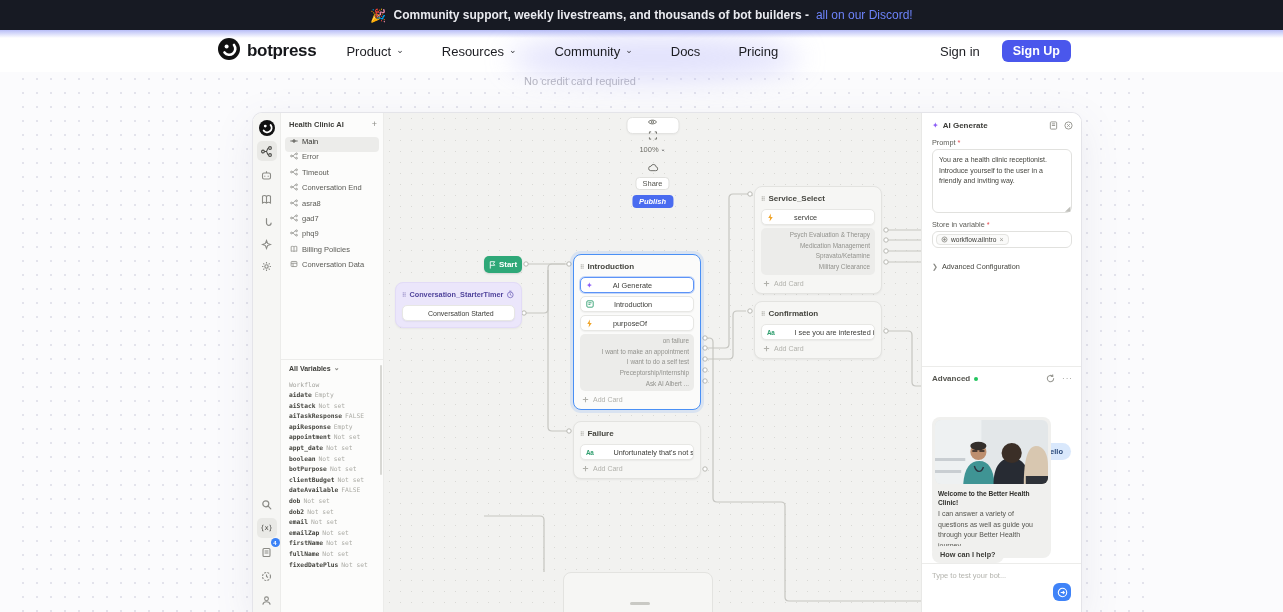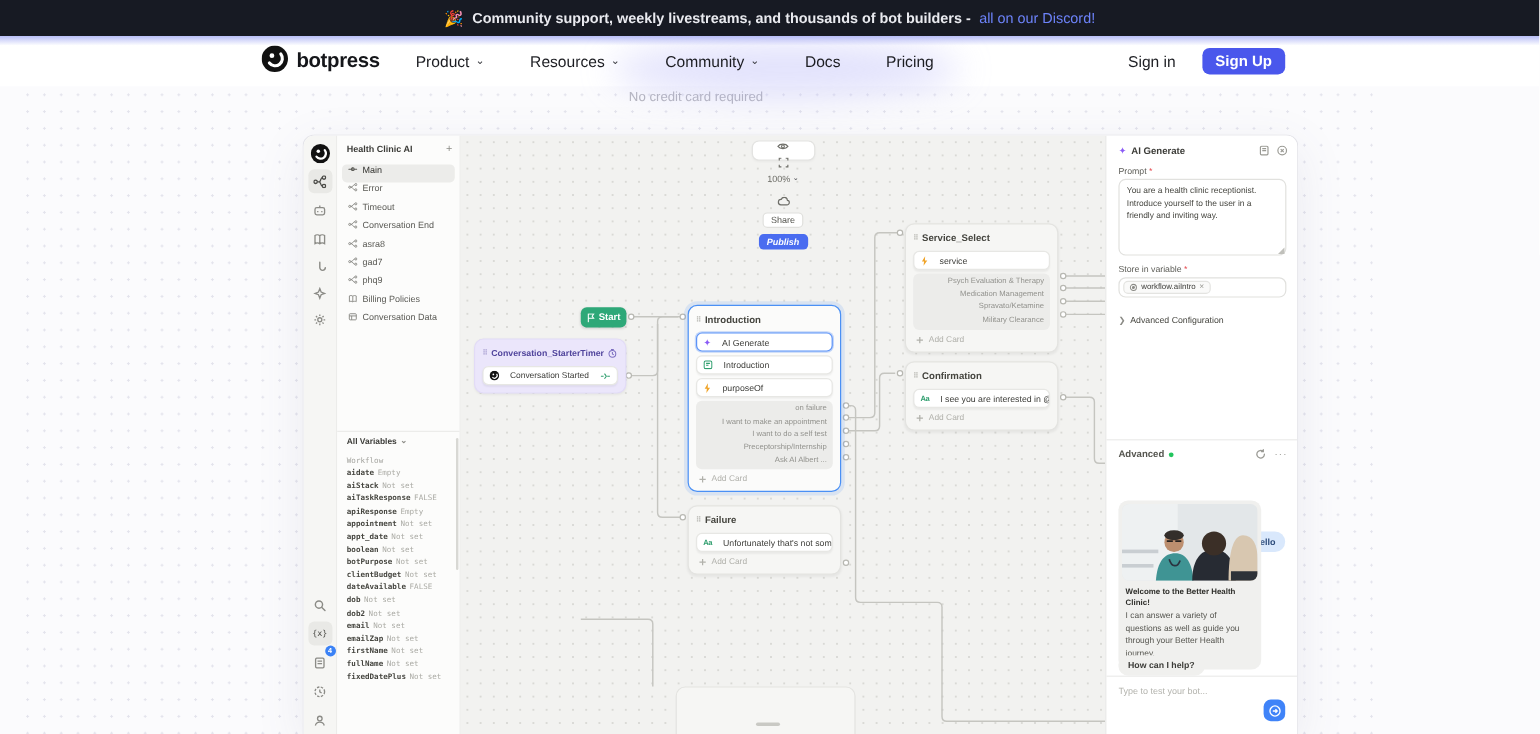--- a/index.html
+++ b/index.html
@@ -83,21 +83,21 @@
   .tb-sep { width:1px; height:10px; background:#e5e5e2; }
   .tb-btn { cursor:pointer; display:flex; align-items:center; gap:2px; }
   .share-btn { border:1px solid #e0e0dd; border-radius:4px; padding:1px 6px; background:#fff; cursor:pointer; font-size:7.5px; color:#55554f; }
   .publish-btn { background:#4a6cf0; color:#fff; border:none; border-radius:4px; padding:2px 7px; font-size:7.5px; font-weight:600; cursor:pointer;font-style:italic; }
   
   .node { position:absolute; background:#f6f6f4; border:1px solid #e3e3e0; border-radius:8px;
     box-shadow:0 1px 2px rgba(0,0,0,.05); padding:4px 6px 6px; }
   .node-title { display:flex; align-items:center; gap:3px; font-size:8px; font-weight:700; color:#45453f; height:15px; }
   .handle { color:#b6b6b0; font-size:6px; line-height:1; }
   .card { background:#fff; border:1px solid #e7e7e4; border-radius:5px; height:16px; display:flex;
-    align-items:center; gap:9px; padding:0 5px; font-size:7.3px; color:#3c3c38; margin-top:3px;
+    align-items:center; gap:20px; padding:0 5px; font-size:7.3px; color:#3c3c38; margin-top:3px;
     box-shadow:0 1px 1.5px rgba(0,0,0,.05); white-space:nowrap; overflow:hidden; cursor:pointer; }
   .card.selected { border-color:#5c93f7; box-shadow:0 0 0 1px rgba(92,147,247,.35); }
   .trans { background:#ececea; border-radius:5px; margin-top:3px; padding:2px 5px; }
   .trow { height:10.7px; line-height:10.7px; text-align:right; font-size:6.4px; color:#92928d; white-space:nowrap; cursor:pointer; }
   .addcard { display:flex; align-items:center; gap:4px; color:#b1b1ab; font-size:7px; margin-top:5px; padding-left:2px; cursor:pointer; }
   .node.selected-node { background:#fbfbfa; border:1.5px solid #4a90f5; box-shadow:0 0 0 3px rgba(74,144,245,.14); }
   .trigger-node { background:#ebe6fb; border:1px solid #e2dbf7; }
   .trigger-node .node-title { color:#51459c; }
   .start-pill { position:absolute; left:100px; top:143px; width:38px; height:17px; background:#2ea878;
     border-radius:5px; color:#fff; font-size:8px; font-weight:700; display:flex; align-items:center;

